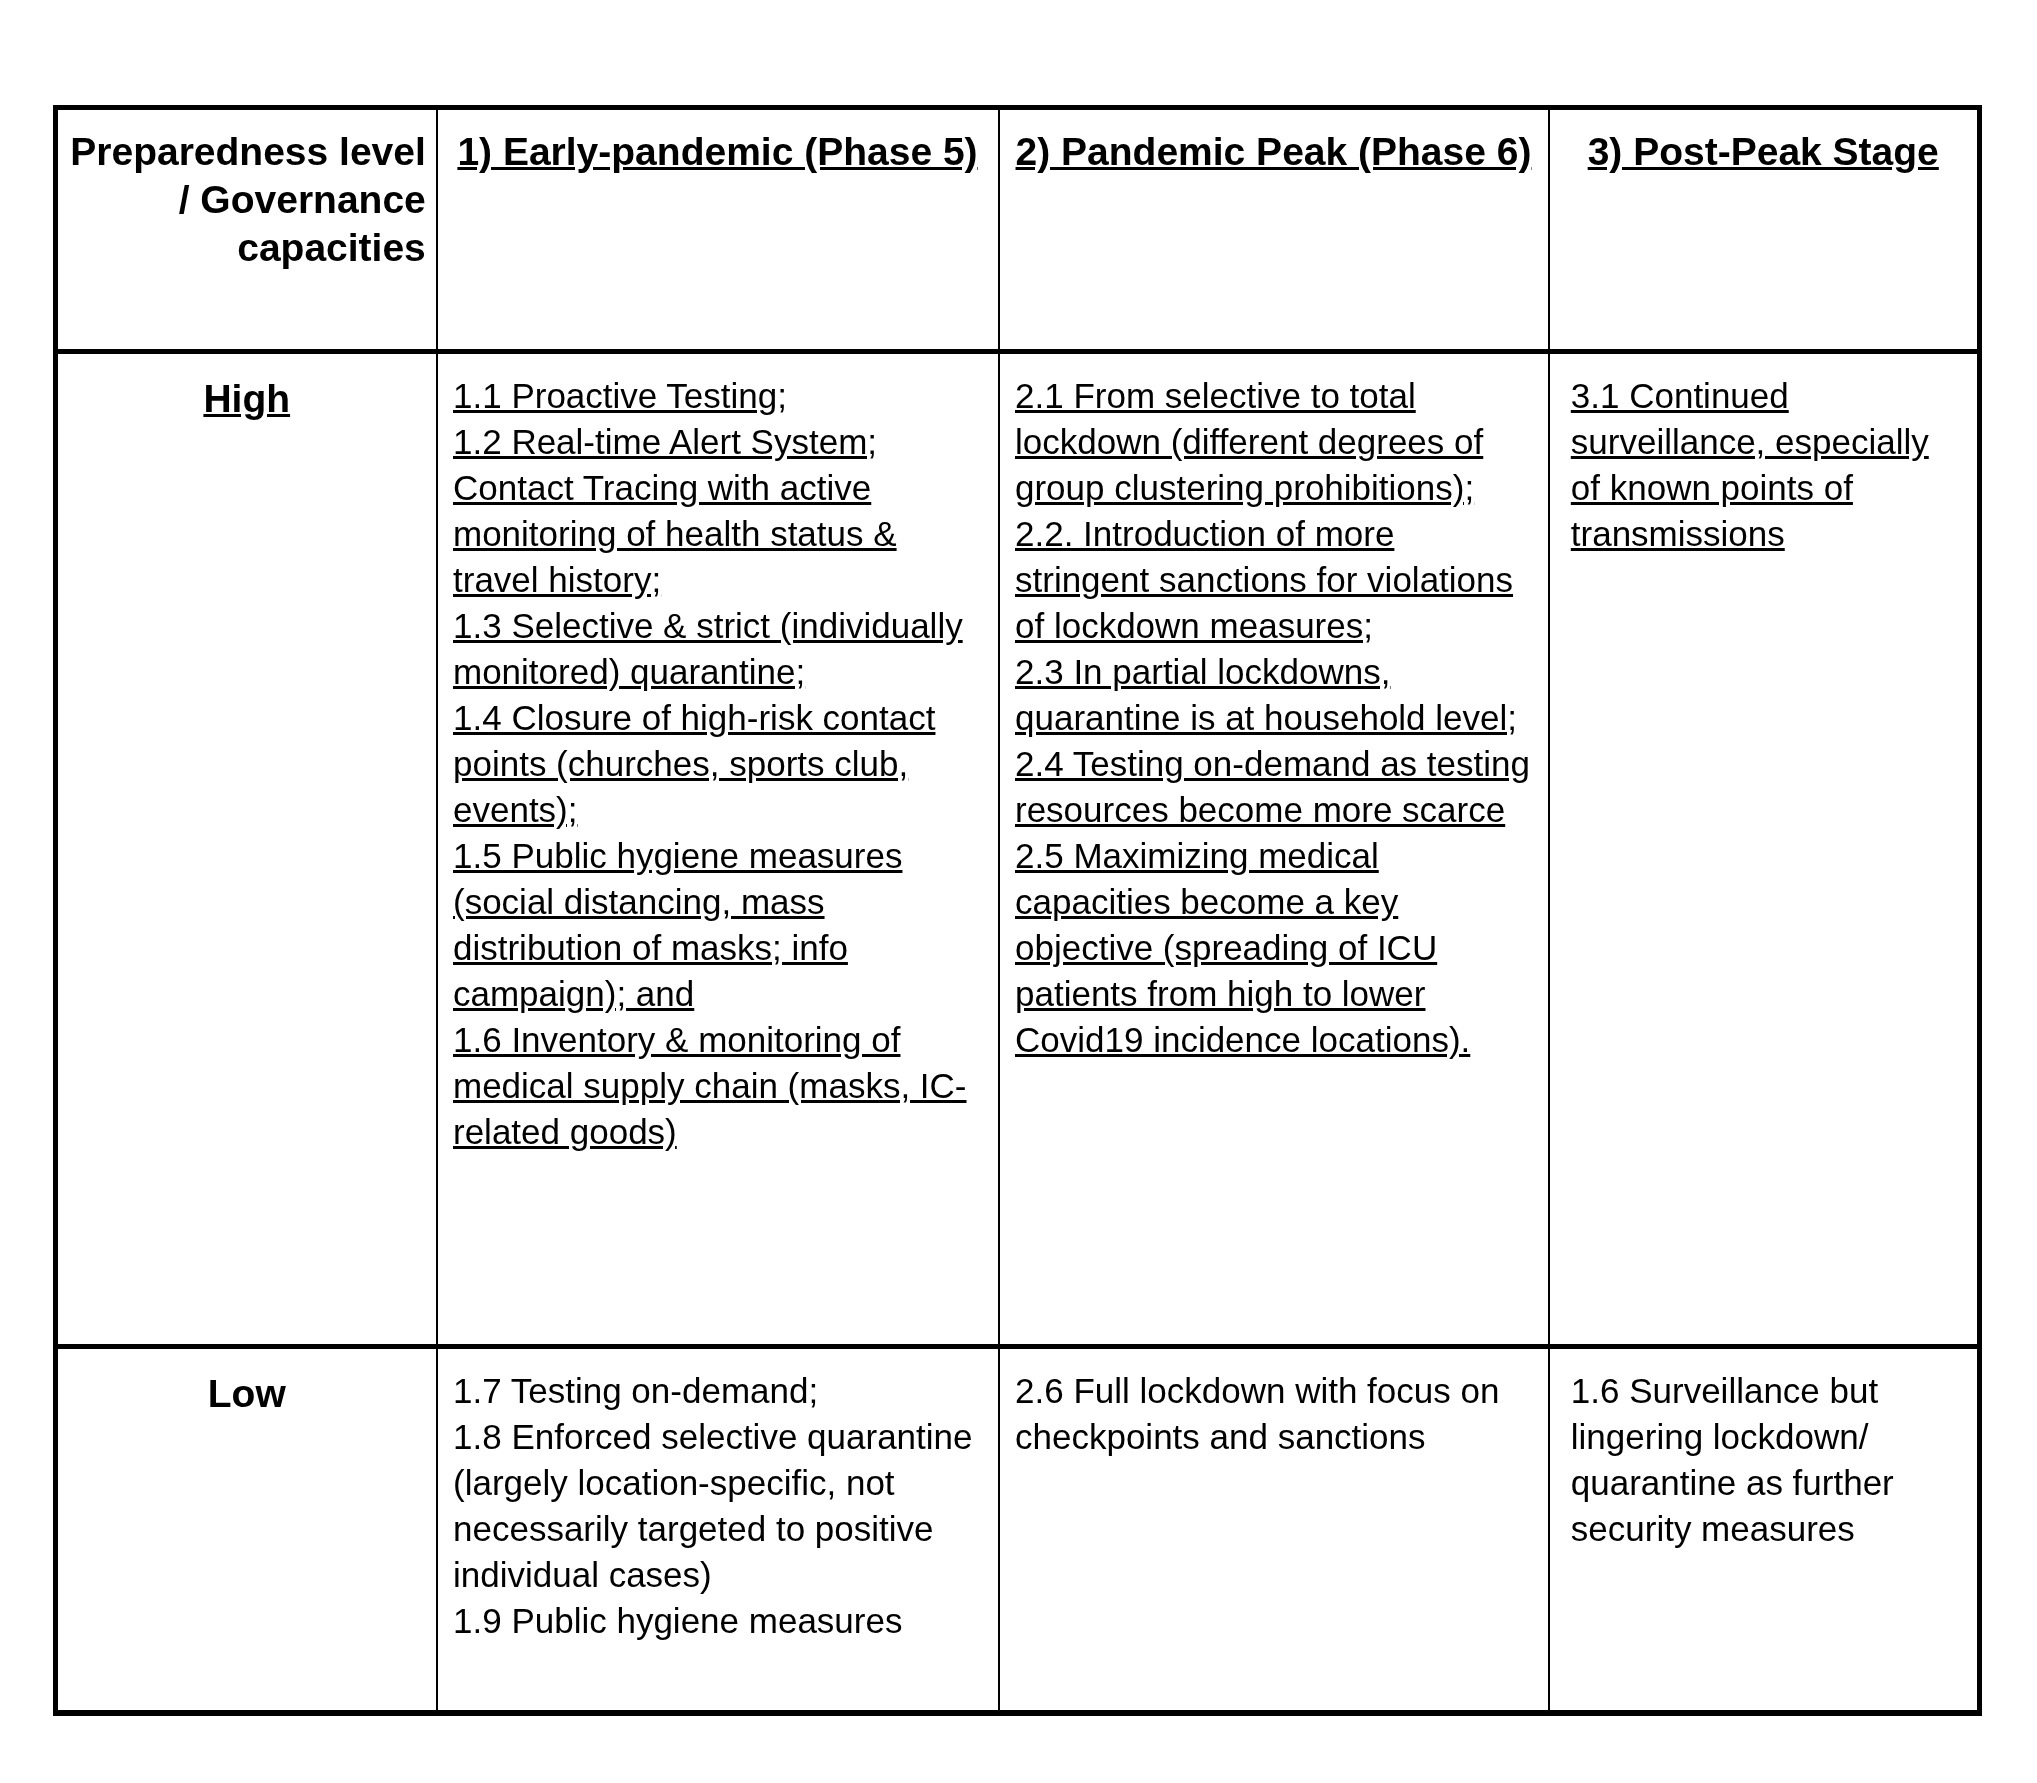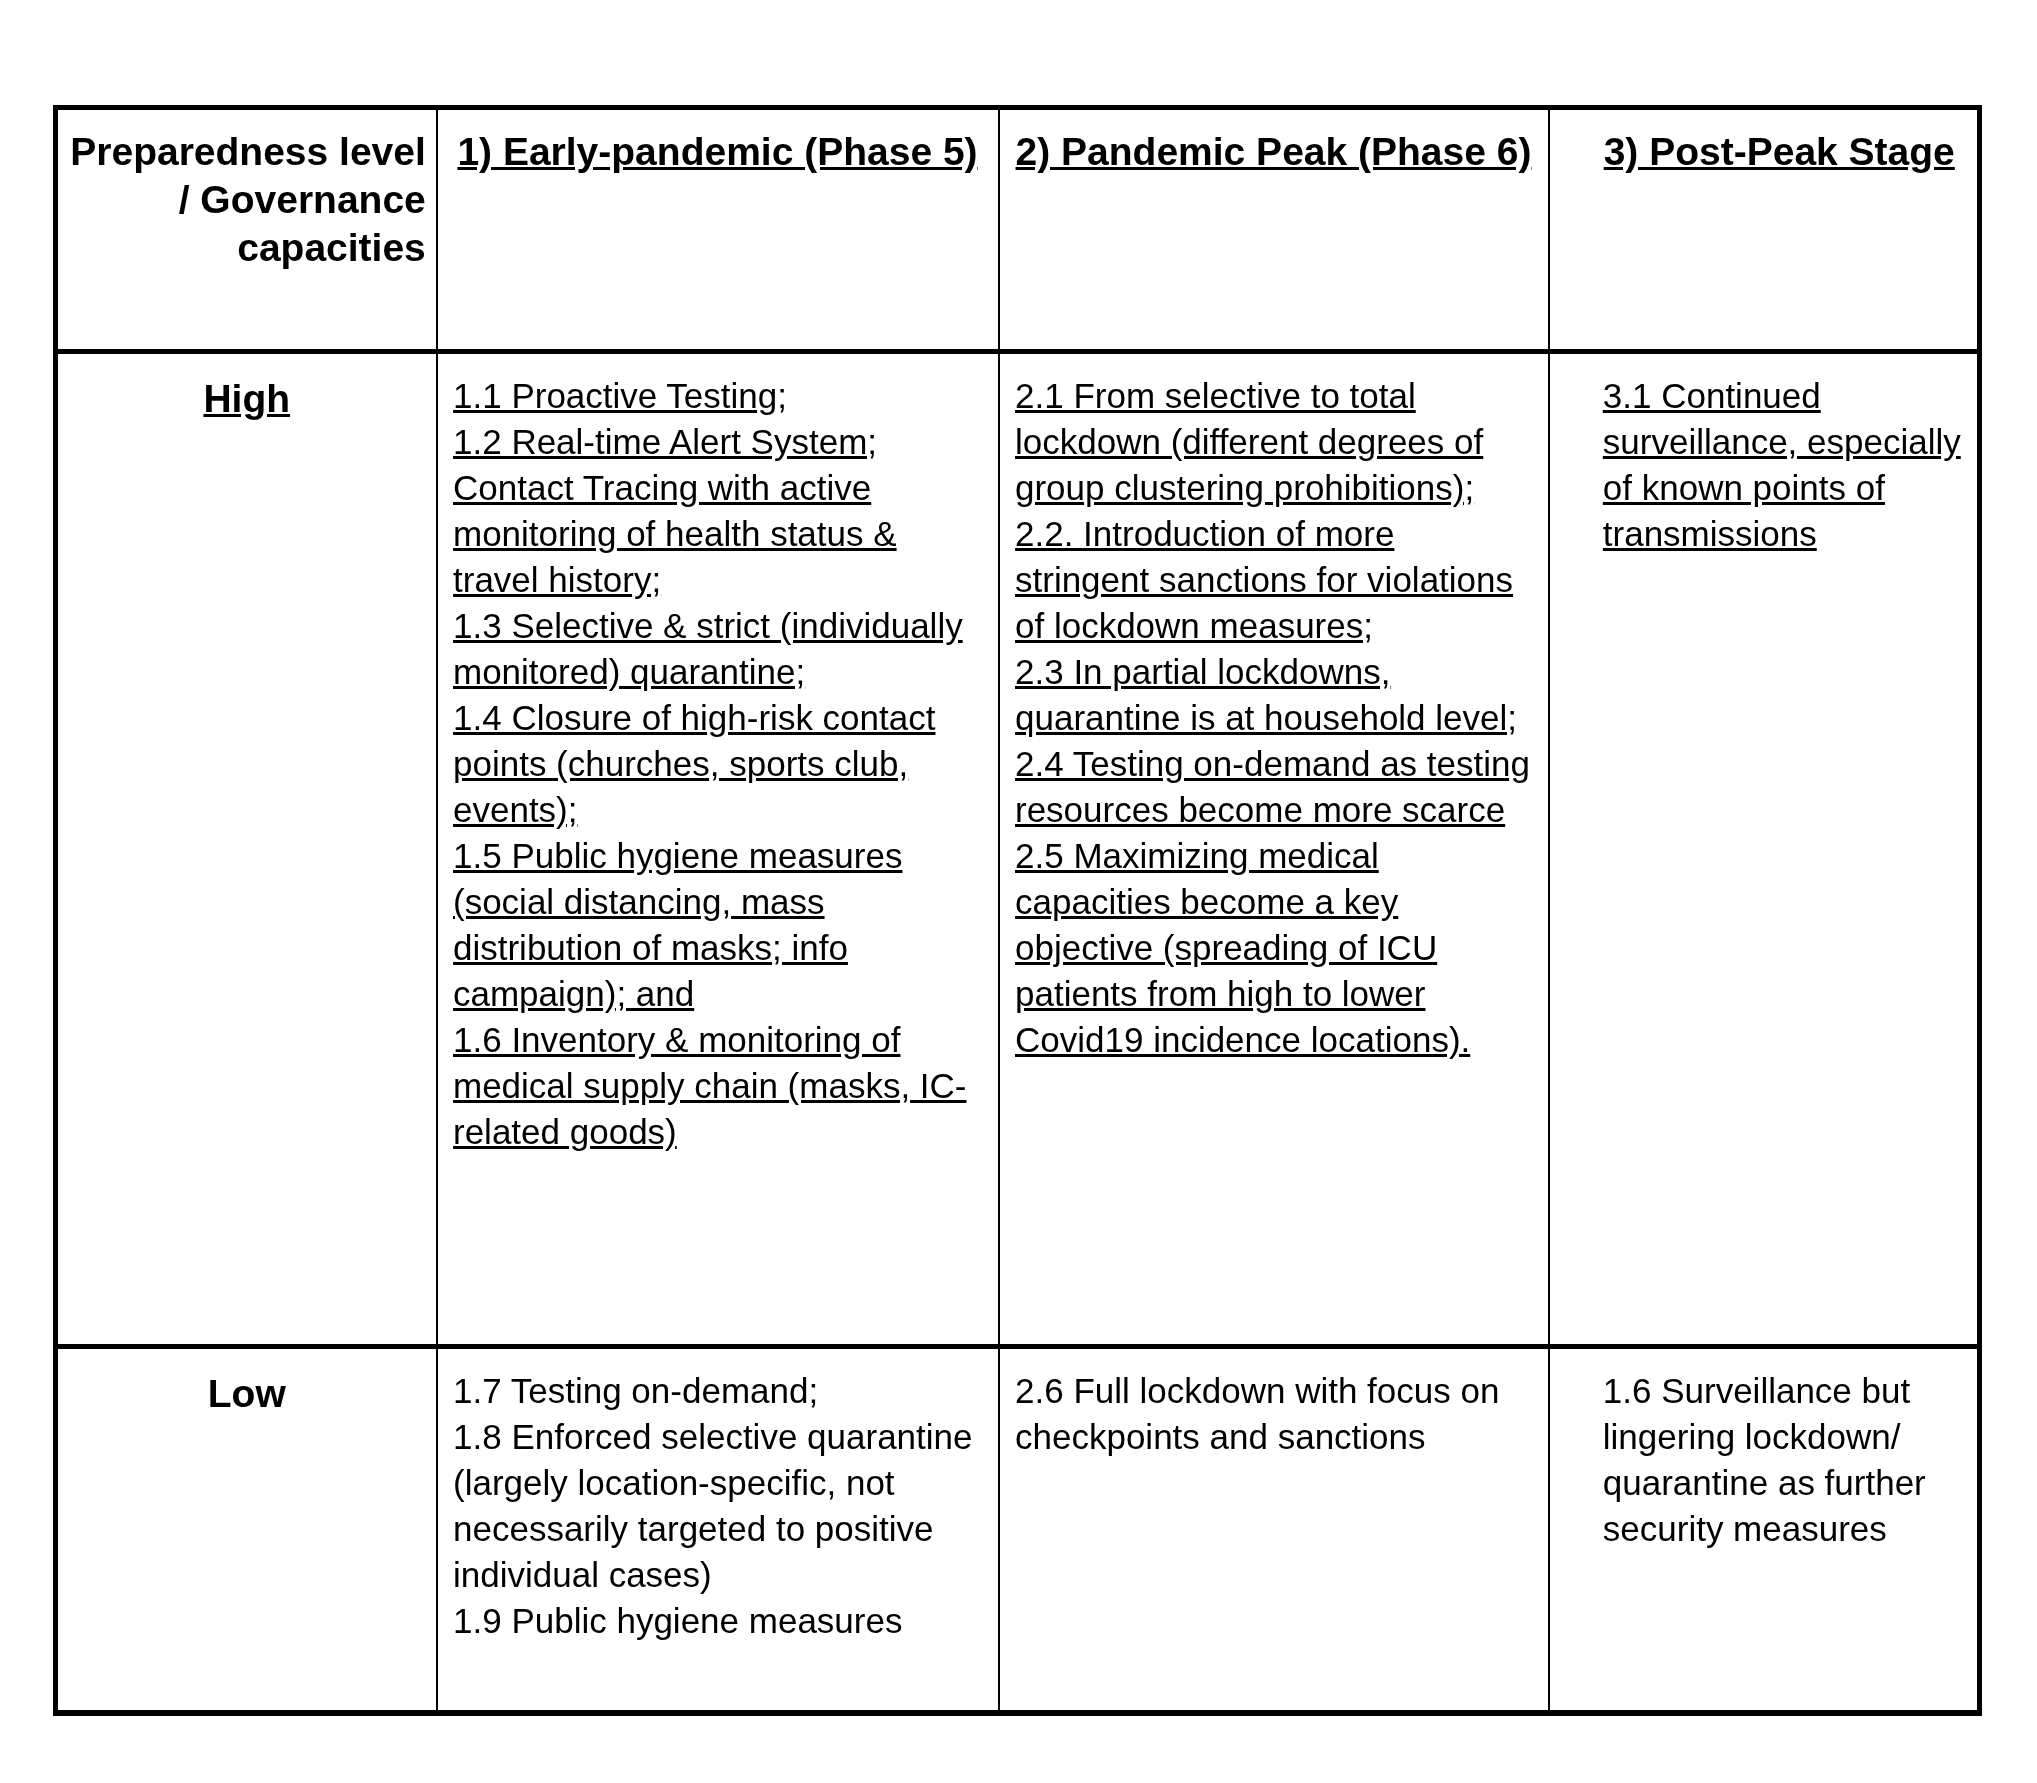--- a/index.html
+++ b/index.html
@@ -51,21 +51,21 @@
 
   
   table.matrix {
     outline: none;
   }
   table.matrix tr.header-row > td { border-top-width: 5.8px; }
   table.matrix tr.header-row > td { border-bottom-width: 5.8px; }
   table.matrix tr.body-row-high > td { border-bottom-width: 5.8px; text-decoration: underline; }
   table.matrix tr.body-row-low > td { border-bottom-width: 6.8px; }
   table.matrix tr > td:first-child { border-left-width: 5.8px; }
-  table.matrix tr > td:last-child { border-right-width: 5.8px; padding-left: 32px; }
+  table.matrix tr > td:last-child { border-right-width: 5.8px; }
 
   col.c0 { width: 381px; }
   col.c1 { width: 562px; }
   col.c2 { width: 550px; }
   col.c3 { width: 431px; }
 
   .cell-inner {
     box-sizing: border-box;
     font-size: 35px;
     line-height: 46px;

